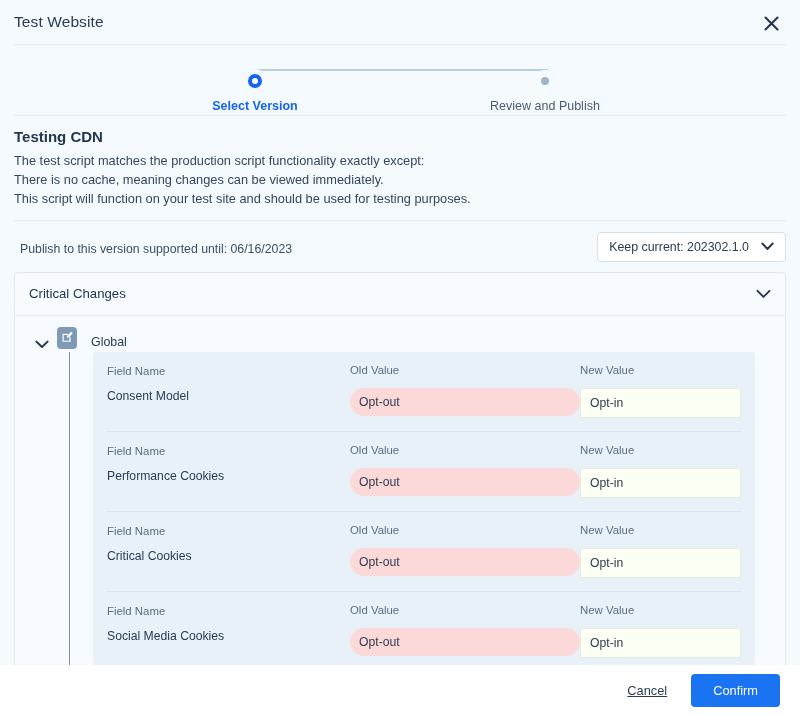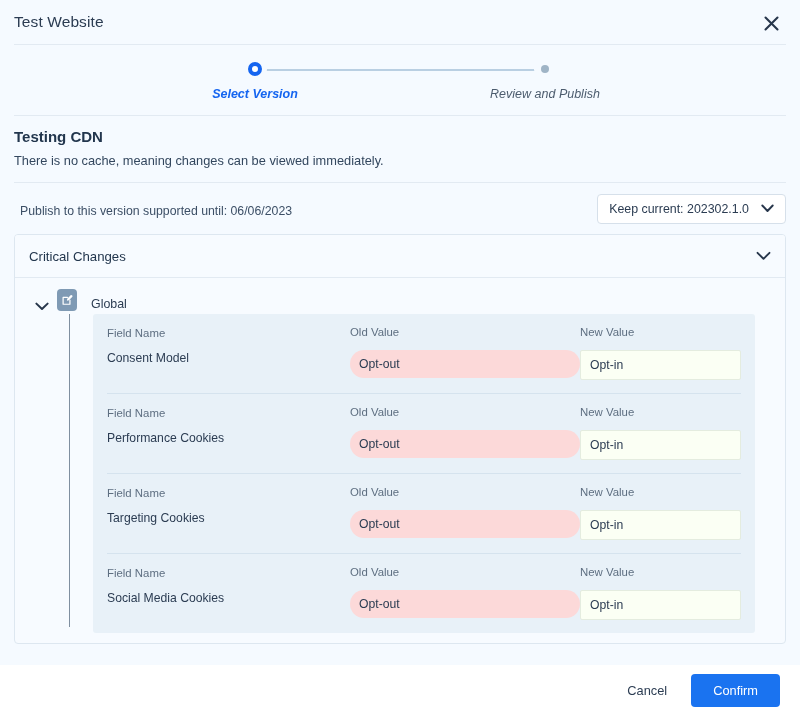--- a/index.html
+++ b/index.html
@@ -70,24 +70,23 @@
   .step-line {
     position: absolute;
     left: 62px;
     right: 62px;
     top: 10px;
     height: 2px;
     background: #b9cfe2;
   }
   .step {
     position: absolute;
-    top: 0;
+    top: 12px;
     width: 130px;
     text-align: center;
-    font-style: italic;
   }
   .step.first { left: 0; }
   .step.second { right: 0; }
   .step-dot-holder {
     height: 20px;
     display: flex;
     align-items: center;
     justify-content: center;
     position: relative;
     z-index: 2;
@@ -292,20 +291,21 @@
     padding: 0 20px;
   }
   .btn-text {
     background: transparent;
     border: none;
     font-family: inherit;
     font-size: 12.8px;
     color: #2b3c52;
     cursor: pointer;
     padding: 8px 6px;
+    text-decoration: underline;
   }
   .btn-primary {
     background: #1a73f0;
     border: none;
     border-radius: 4px;
     font-family: inherit;
     font-size: 12.8px;
     color: #ffffff;
     padding: 9px 22px;
     cursor: pointer;
@@ -344,28 +344,30 @@
         <div class="step-label idle">Review and Publish</div>
       </div>
     </div>
   </div>
   <div class="stepper-rule"></div>
 
   <div class="dlg-body">
 
     <div>
       <div class="sec-title">Testing CDN</div>
+      <div class="sec-line">The test script matches the production script functionality exactly except:</div>
       <div class="sec-line">There is no cache, meaning changes can be viewed immediately.</div>
+      <div class="sec-line">This script will function on your test site and should be used for testing purposes.</div>
     </div>
 
     <div class="thin-rule"></div>
 
     <div class="choose-band">
       <div class="choose-left">
-        <div class="choose-sub">Publish to this version supported until: 06/06/2023</div>
+        <div class="choose-sub">Publish to this version supported until: 06/16/2023</div>
       </div>
       <div class="version-select">
         <span>Keep current: 202302.1.0</span>
         <span>
           <svg width="13" height="9" viewBox="0 0 13 9">
             <path d="M1.3 1.5 L6.5 7 L11.7 1.5" stroke="#27364b" stroke-width="1.9" fill="none" stroke-linecap="round" stroke-linejoin="round"></path>
           </svg>
         </span>
       </div>
     </div>
@@ -429,21 +431,21 @@
               </div>
               <div class="col-new">
                 <div class="col-head">New Value</div>
                 <div class="val-new">Opt-in</div>
               </div>
             </div>
 
             <div class="drow">
               <div class="col-field">
                 <div class="col-head">Field Name</div>
-                <div class="field-value">Targeting Cookies</div>
+                <div class="field-value">Critical Cookies</div>
               </div>
               <div class="col-old">
                 <div class="col-head">Old Value</div>
                 <div class="val-old">Opt-out</div>
               </div>
               <div class="col-new">
                 <div class="col-head">New Value</div>
                 <div class="val-new">Opt-in</div>
               </div>
             </div>

